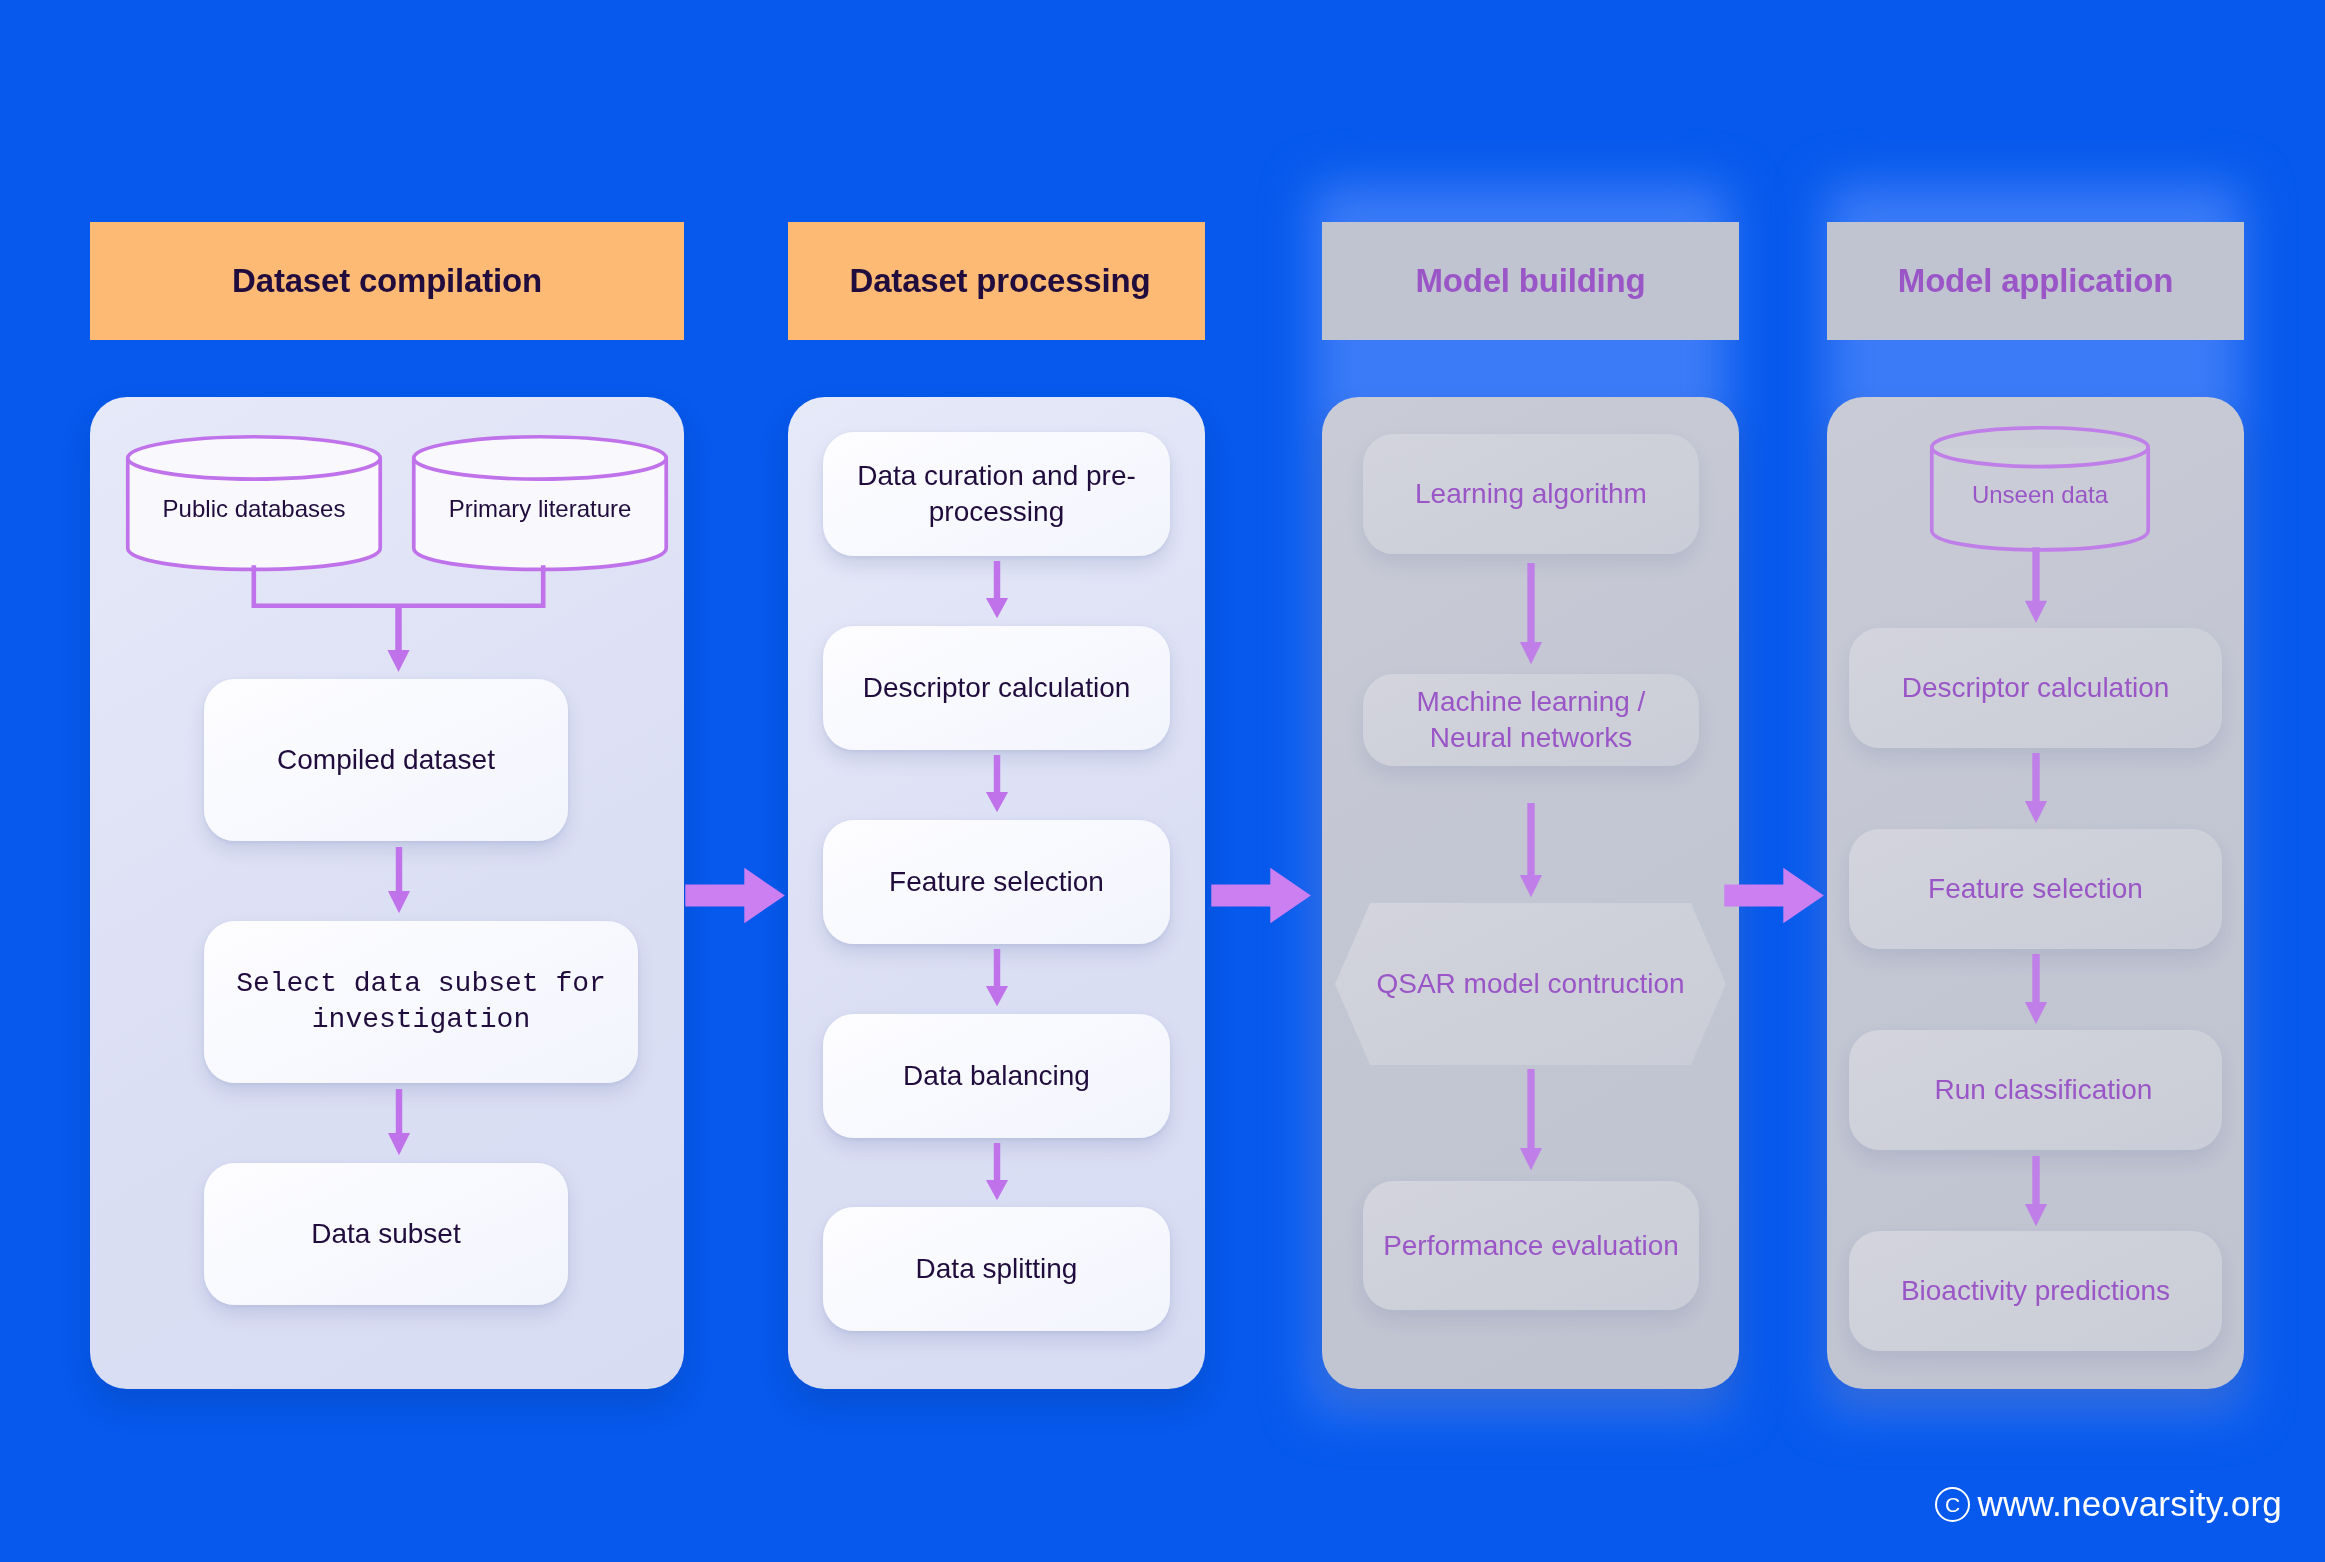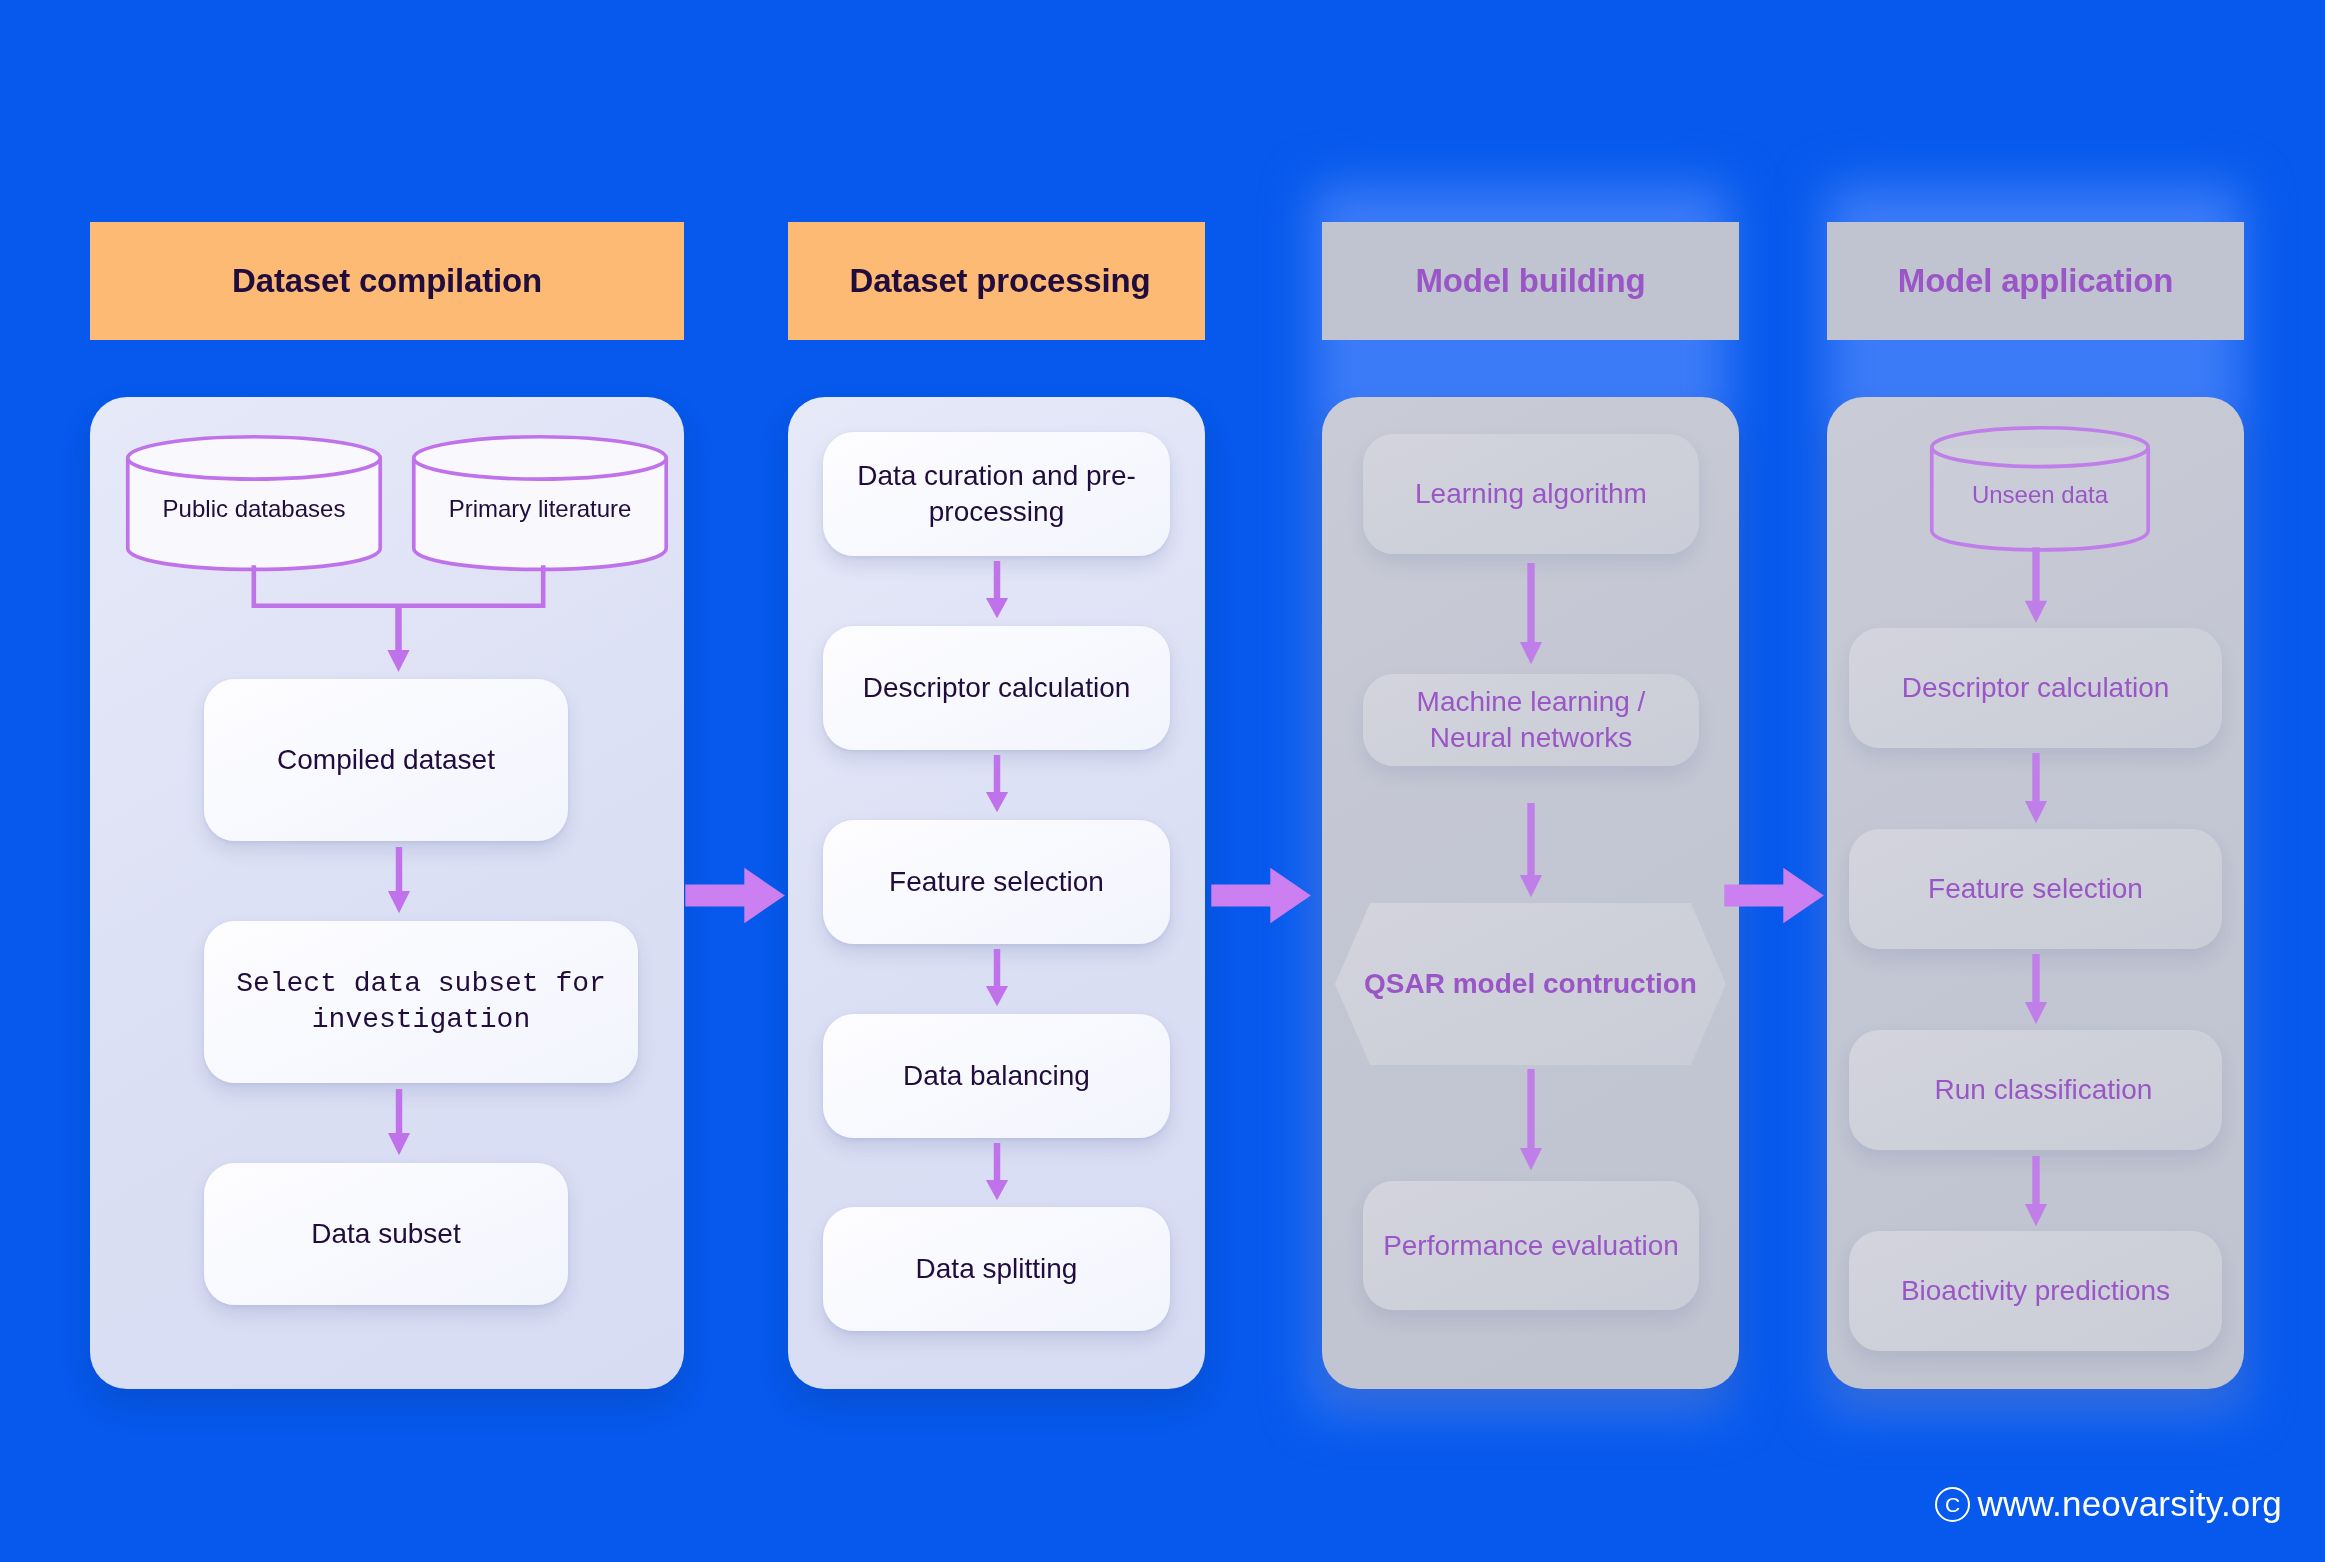--- a/index.html
+++ b/index.html
@@ -87,21 +87,20 @@
     color:#9a56c6;
     box-shadow:0 9.2px 18.5px rgba(40,60,130,.10);
   }
 
   
   .node-hex{
     border-radius:0;
     clip-path:polygon(9% 0%, 91% 0%, 100% 50%, 91% 100%, 9% 100%, 0% 50%);
     box-shadow:none;
     background:#cdcfd9;
-    font-weight:bold;
   }
 
   
   .cyl{
     position:absolute;
     display:flex;align-items:center;justify-content:center;text-align:center;
     color:#210d3d;font-size:24px;line-height:1.28;
   }
   .cyl .cyl-svg{position:absolute;inset:0;}
   .cyl .cyl-label{position:relative;z-index:2;padding-top:13px;}

